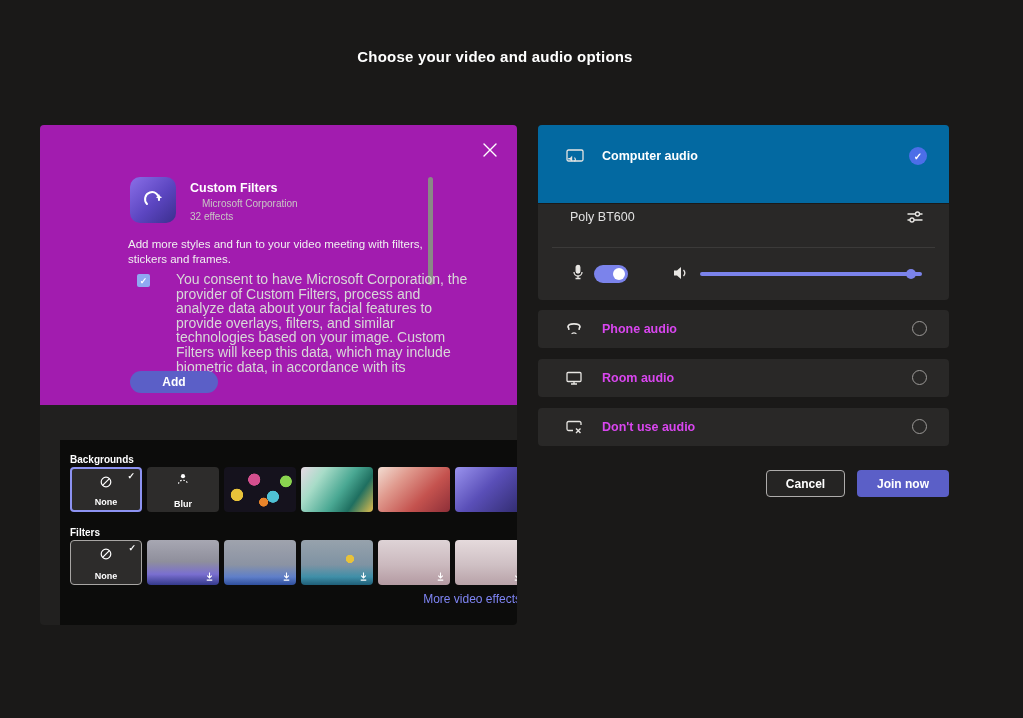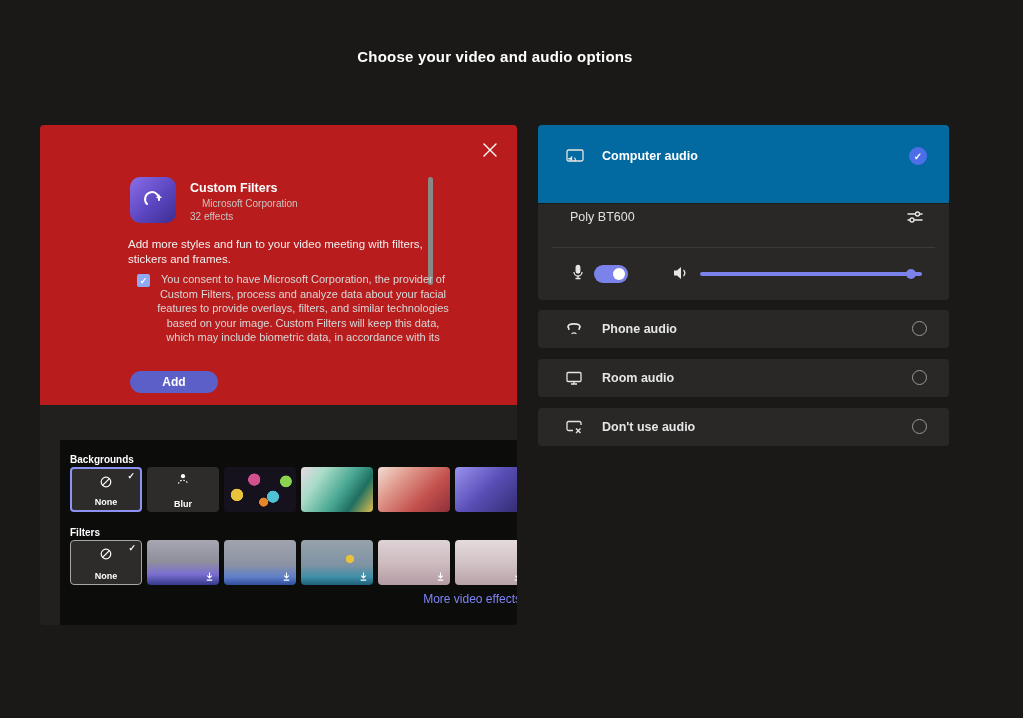--- a/index.html
+++ b/index.html
@@ -11,39 +11,39 @@
   .page-title {
     position:absolute; top:48px; left:0; width:990px; text-align:center;
     font-size:15px; font-weight:bold; color:#fff; letter-spacing:.2px;
   }
 
   
   .left-panel {
     position:absolute; left:40px; top:125px; width:477px; height:500px;
     border-radius:4px; overflow:hidden; background:#21201f;
   }
-  .video-area { position:absolute; inset:0 0 220px 0; background:#b91c1c; }
+  .video-area { position:absolute; inset:0 0 220px 0; background:#a21caf; }
   .close-btn { position:absolute; top:16px; right:18px; width:18px; height:18px; cursor:pointer; }
   .close-btn svg { display:block; }
   .dlg-scrollbar { position:absolute; left:388px; top:52px; width:5px; height:108px; background:#8a8886; border-radius:3px; }
   .app-icon {
     position:absolute; left:90px; top:52px; width:46px; height:46px; border-radius:10px;
     background:linear-gradient(135deg,#8a6fe8 0%,#5b45c0 55%,#3b2f8e 100%);
     display:flex; align-items:center; justify-content:center;
   }
   .dlg-name { position:absolute; left:150px; top:56px; font-size:12.5px; font-weight:bold; color:#fff; }
   .dlg-publisher { position:absolute; left:150px; top:73px; font-size:10px; color:#c8c6c4;padding-left:12px; }
   .dlg-effects { position:absolute; left:150px; top:86px; font-size:10px; color:#c8c6c4; }
   .dlg-desc { position:absolute; left:88px; top:112px; width:300px; font-size:11.5px; line-height:15px; color:#f0f0f0; }
   .dlg-checkbox {
     position:absolute; left:97px; top:149px; width:13px; height:13px; border-radius:2px;
     background:#8fa9f2; display:flex; align-items:center; justify-content:center;
     font-size:9px; color:#fff; font-weight:bold; cursor:pointer;
   }
-  .dlg-consent { position:absolute; left:116px; top:147px; width:294px; font-size:11px; line-height:14.6px; color:#d8d8d8;text-align:center; }
+  .dlg-consent { position:absolute; left:136px; top:147px; width:294px; font-size:14px; line-height:14.6px; color:#d8d8d8; }
   .add-btn {
     position:absolute; left:90px; top:246px; width:88px; height:22px; border:none; border-radius:11px;
     background:#5b5fc7; color:#fff; font-size:12px; font-weight:bold; cursor:pointer;
     font-family:"Liberation Sans", sans-serif;
   }
 
   .effects-bar {
     position:absolute; left:0; top:280px; width:477px; height:35px;
     background:#1c1b1a; border-top:1px solid #0a0a0a;
   }
@@ -114,21 +114,21 @@
   .mic-row { position:absolute; left:0; top:123px; width:411px; height:52px; }
   .mic-row .mic-icon { position:absolute; left:30px; top:15px; }
   .mic-row .toggle { position:absolute; left:56px; top:17px; }
   .mic-row .spk-icon { position:absolute; left:132px; top:15px; }
   .vol-slider { position:absolute; left:162px; top:24px; width:222px; height:4px; border-radius:2px; background:#7b83eb; cursor:pointer; }
   .vol-knob { position:absolute; top:-3px; width:10px; height:10px; border-radius:50%; background:#7b83eb; left:calc(95% - 5px); }
 
   .option-card { height:38px; cursor:pointer; }
   .phone-card { top:185px; } .room-card { top:234px; } .noaudio-card { top:283px; }
   .option-card .opt-icon { position:absolute; left:26px; top:9px; }
-  .option-card .opt-label { position:absolute; left:64px; top:12px; font-size:12.5px; font-weight:bold; color:#e5e5e5;text-align:right; }
+  .option-card .opt-label { position:absolute; left:64px; top:12px; font-size:12.5px; font-weight:bold; color:#d946ef;text-align:right; }
   .radio { position:absolute; right:22px; top:11px; width:15px; height:15px; border-radius:50%; border:1.5px solid #9b9997; cursor:pointer; }
 
   .btn-row { position:absolute; top:345px; left:0; width:411px; height:27px; }
   .cancel-btn {
     position:absolute; left:228px; width:79px; height:27px; border-radius:4px;
     background:#252423; border:1px solid #aeacab; color:#fff; font-size:12px; font-weight:bold;
     cursor:pointer; font-family:"Liberation Sans", sans-serif;
   }
   .join-btn {
     position:absolute; left:319px; width:92px; height:27px; border-radius:4px;
@@ -336,15 +336,19 @@
       <span class="opt-icon">
         <svg width="20" height="20" viewBox="0 0 20 20" fill="none" stroke="#e8e6e3" stroke-width="1.3">
           <path d="M17 8 V6 a1.5 1.5 0 0 0 -1.5 -1.5 h-11 A1.5 1.5 0 0 0 3 6 v6 a1.5 1.5 0 0 0 1.5 1.5 H9"></path>
           <path d="M12 11.5 L16.5 16 M16.5 11.5 L12 16" stroke-width="1.4"></path>
         </svg>
       </span>
       <span class="opt-label">Don't use audio</span>
       <span class="radio"></span>
     </div>
 
+    <div class="btn-row">
+      <button class="cancel-btn">Cancel</button>
+      <button class="join-btn">Join now</button>
+    </div>
   </div>
 
 </div>
 
 </body></html>

